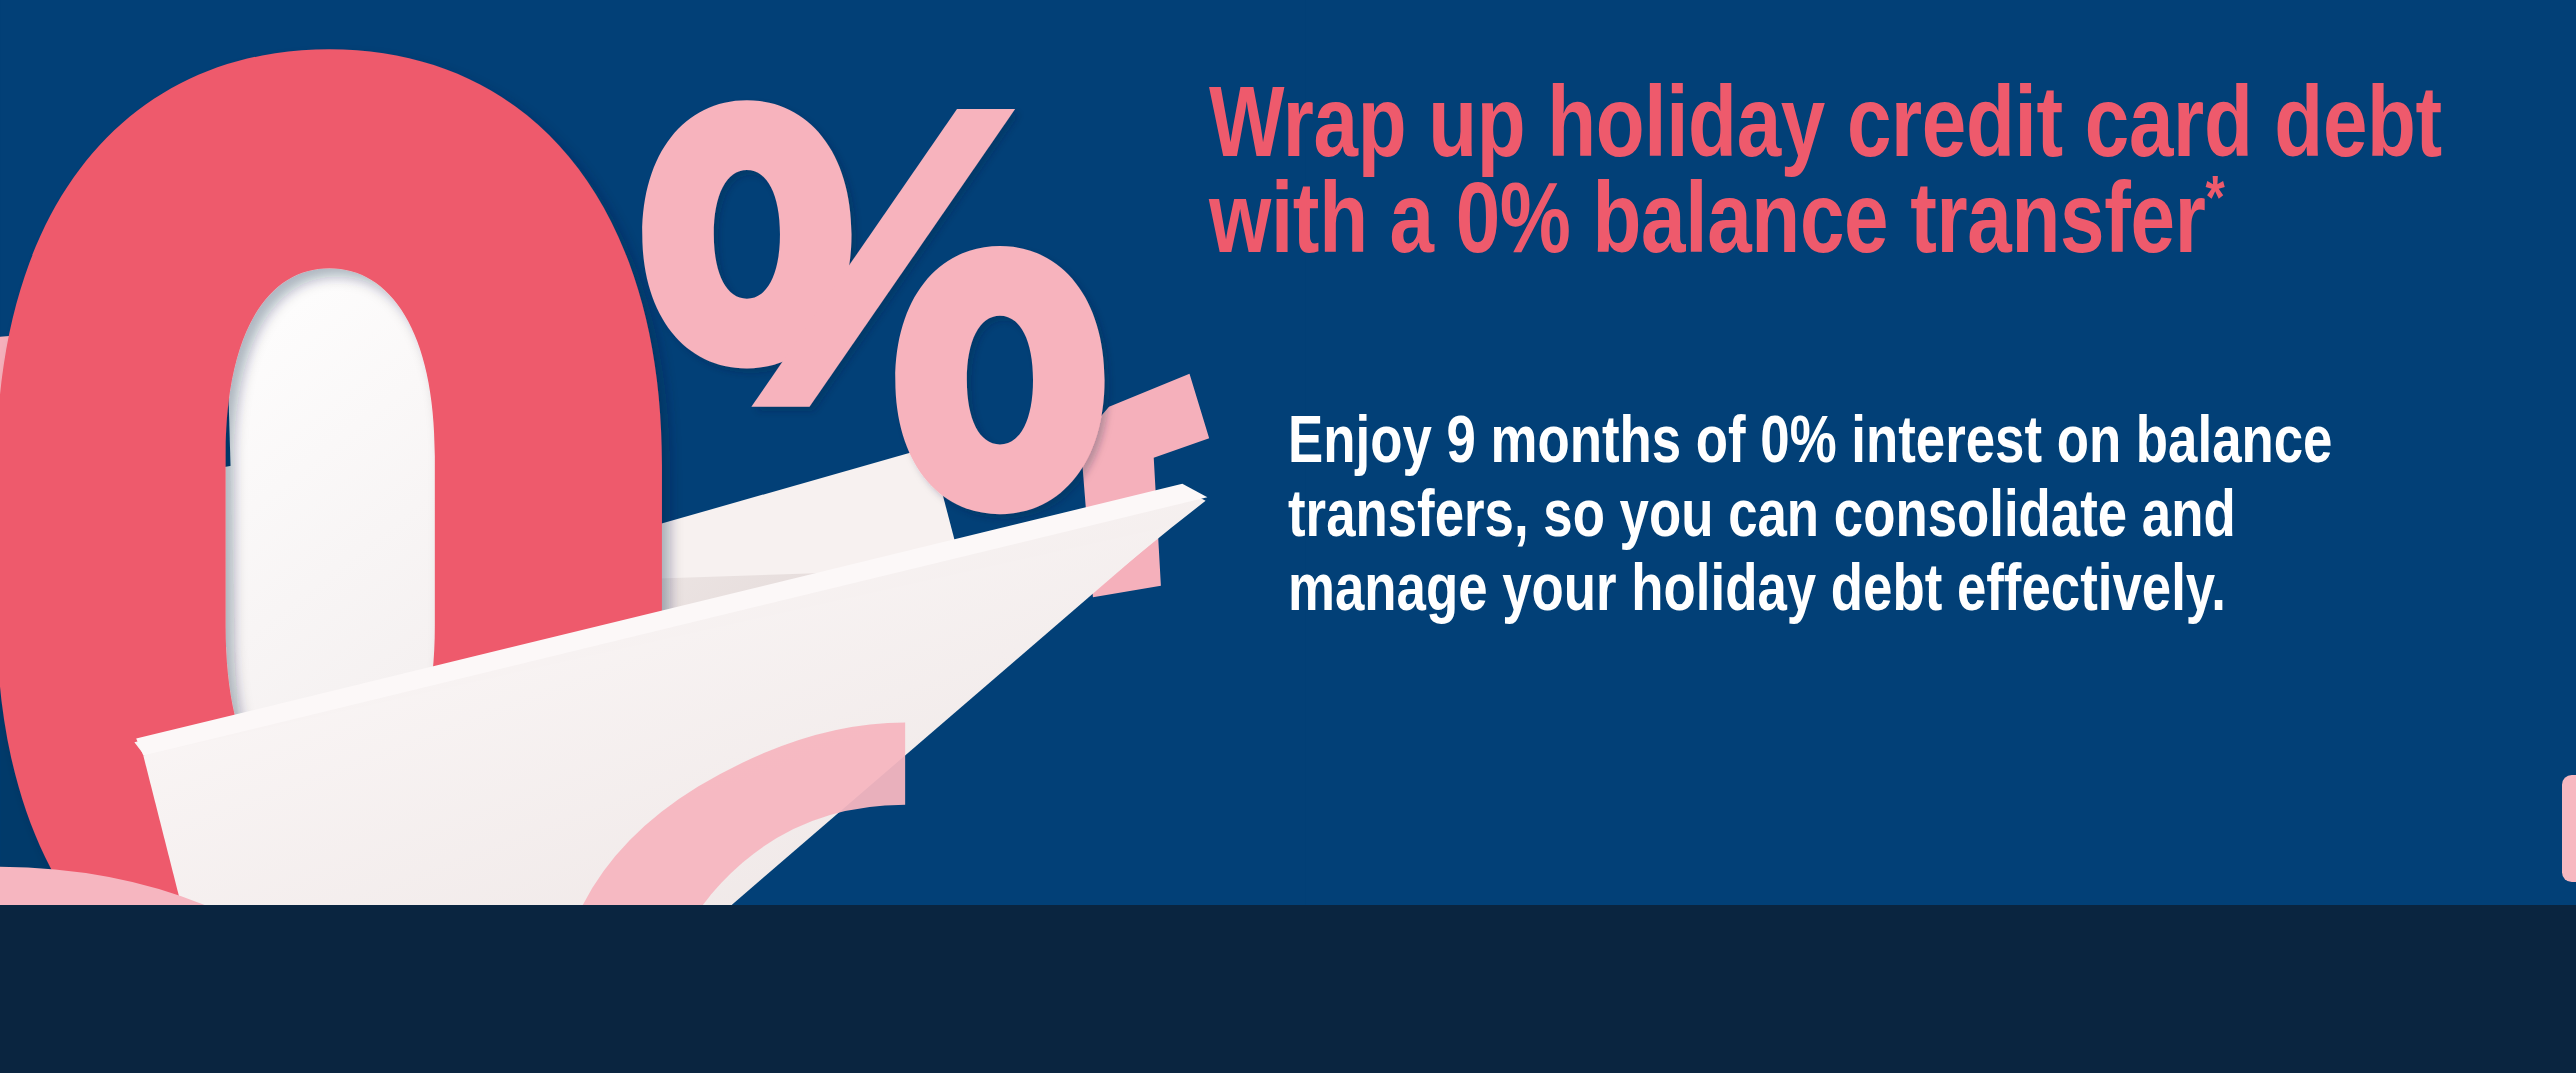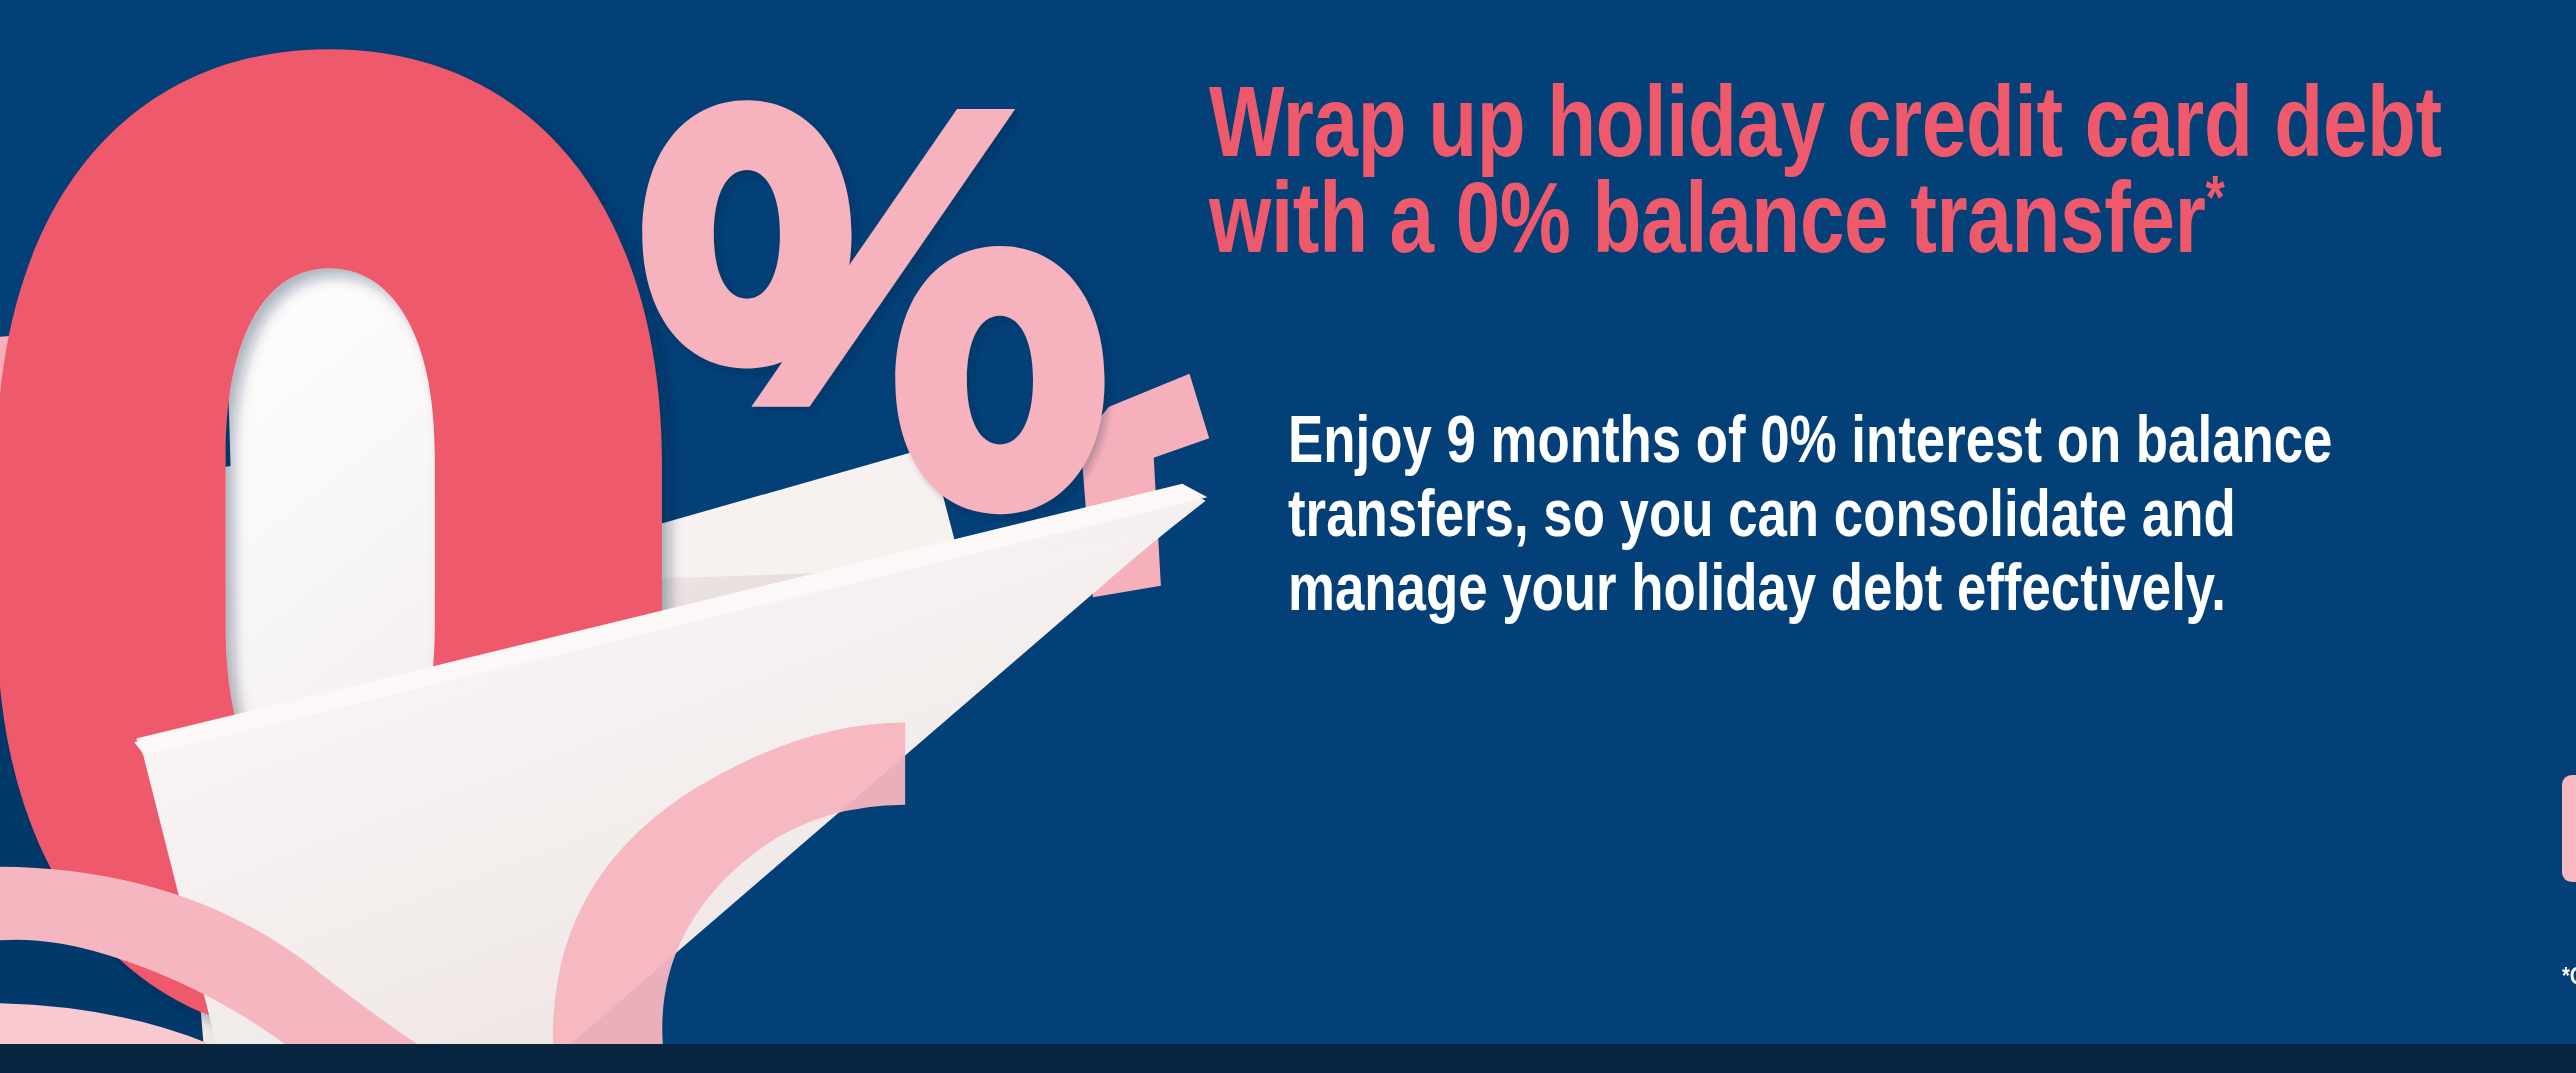--- a/index.html
+++ b/index.html
@@ -6,21 +6,21 @@
   html, body {
     margin: 0;
     padding: 0;
     background: #0a2540;
   }
   * { box-sizing: border-box; }
 
   .banner {
     position: relative;
     width: 2576px;
-    height: 1044px;
+    height: 905px;
     overflow: hidden;
     background: #024077;
     font-family: "Liberation Sans", "DejaVu Sans", sans-serif;
   }
 
   
   .illustration {
     position: absolute;
     left: 0;
     top: 0;

